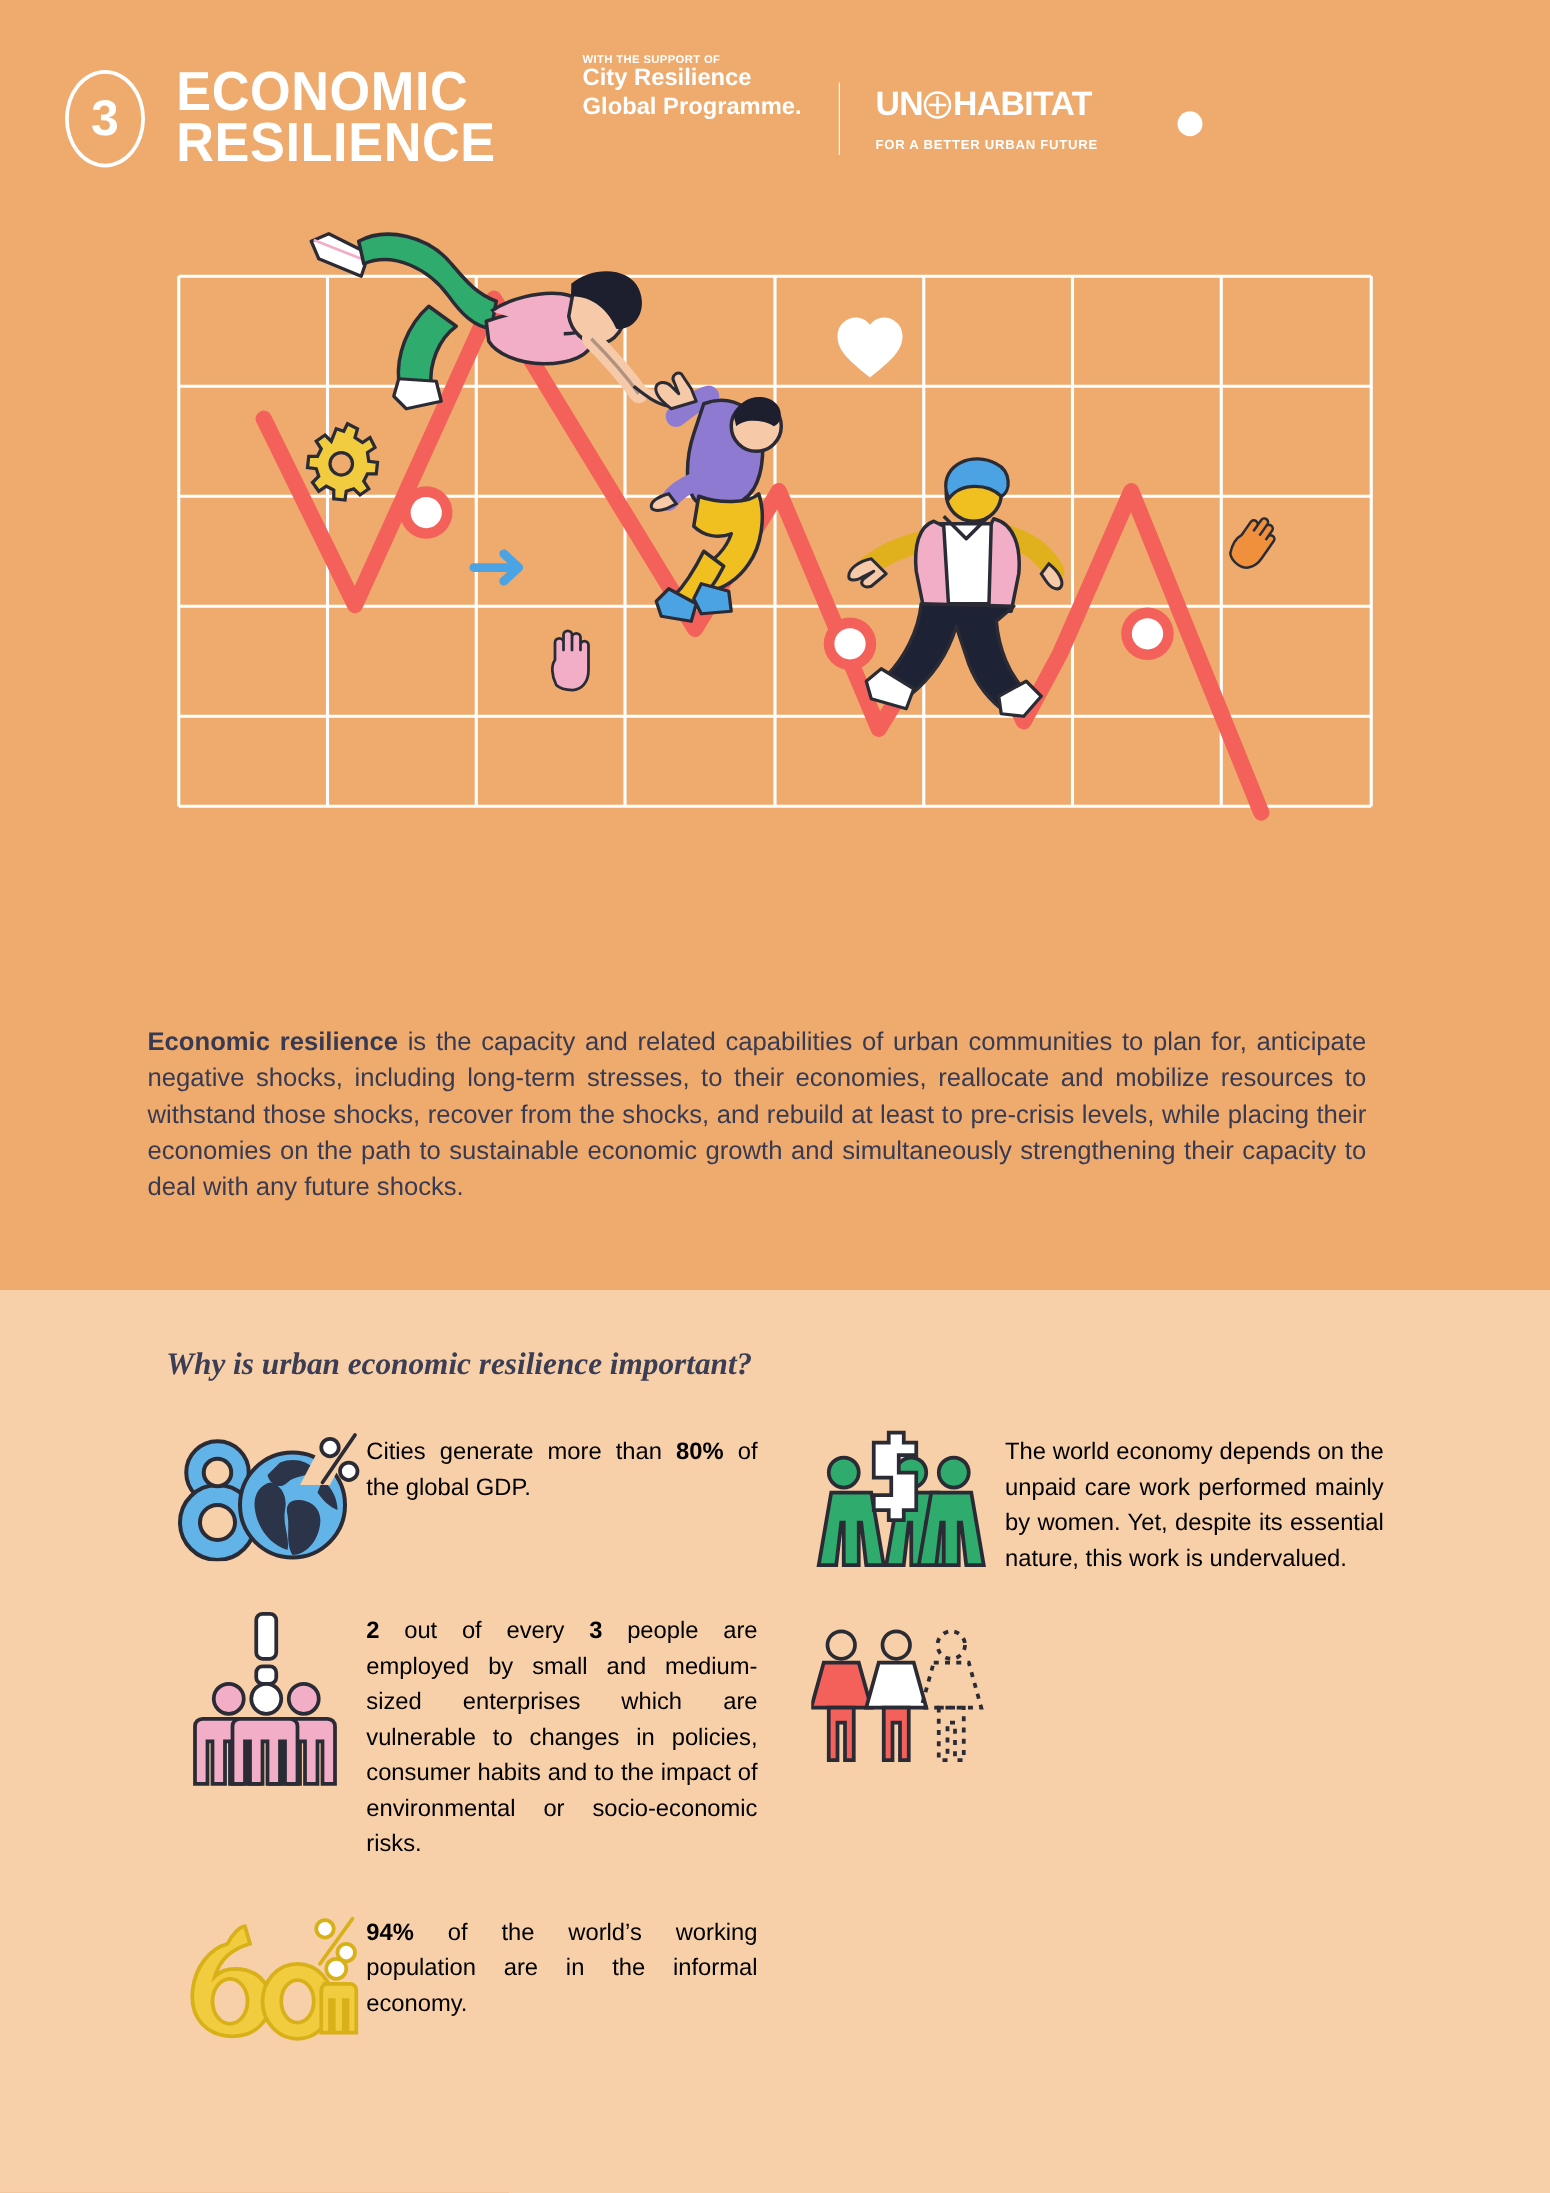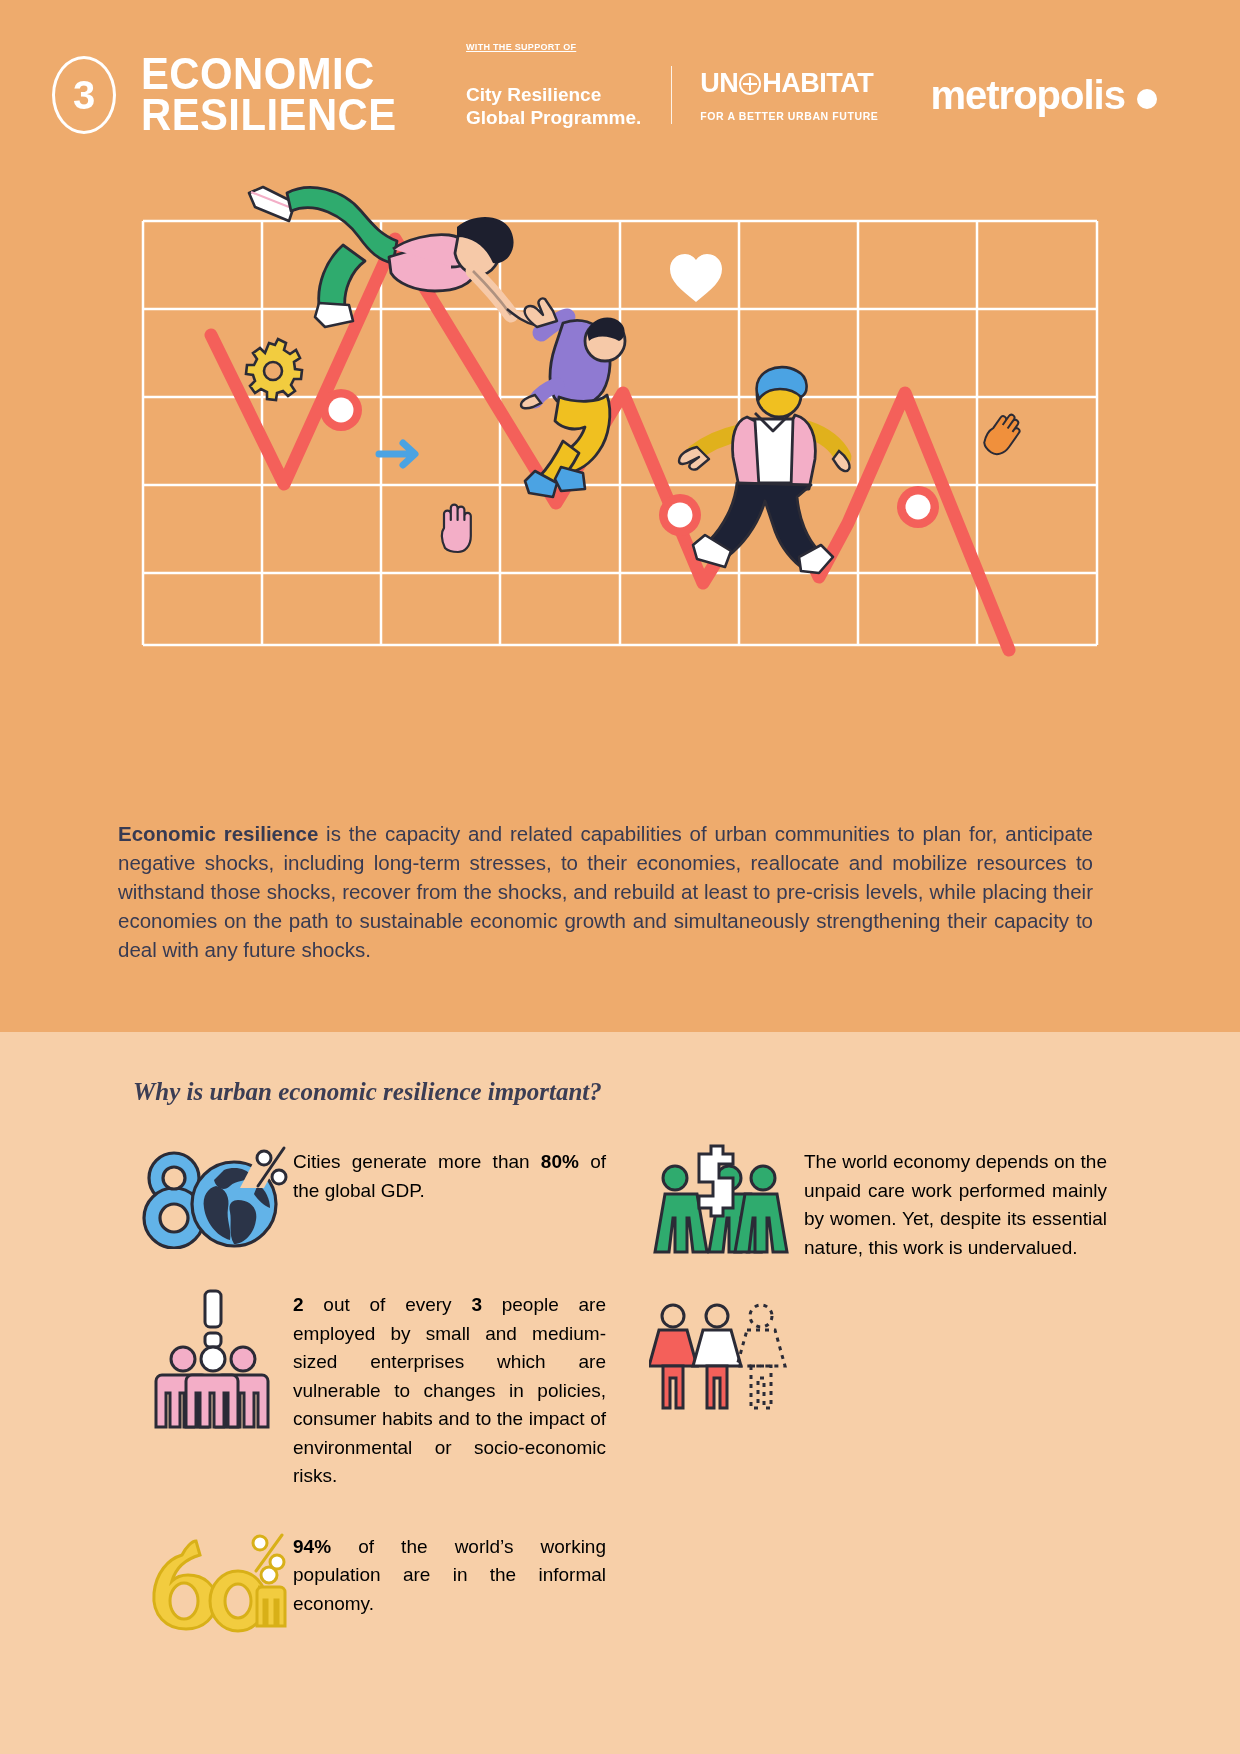--- a/index.html
+++ b/index.html
@@ -49,24 +49,23 @@
     margin-left: 56px;
     color: #ffffff;
     flex: 0 0 auto;
     align-self: flex-start;
     margin-top: 2px;
   }
   .support-kicker {
     font-size: 9px; letter-spacing: 0.3px;
     font-weight: 600; margin-bottom: 0;
     text-transform: uppercase;
-    text-decoration: underline;
   }
   .support-name {
-    font-size: 19px; font-weight: 700; line-height: 1.2; margin-top: 32px;
+    font-size: 19px; font-weight: 700; line-height: 1.2;
   }
   .divider-v {
     width: 1px; height: 58px;
     background: rgba(255,255,255,0.85);
     margin-left: 30px; margin-right: 28px;
     align-self: center;
     flex: 0 0 auto;
   }
   .unh {
     color: #fff; align-self: center; flex: 0 0 auto;
@@ -193,21 +192,20 @@
   <div class="unh">
     <div class="unh-main">
       <span>UN</span>
       <span class="unh-globe"></span>
       <span>HABITAT</span>
     </div>
     <div class="unh-sub">FOR A BETTER URBAN FUTURE</div>
   </div>
 
   <div class="metropolis">
-    <span>metropolis</span>
     <span class="metropolis-dot"></span>
   </div>
 </div>
 
 <div class="chart-wrap">
 <svg class="chart-svg" viewBox="0 0 954 460" preserveAspectRatio="none">
 
   <g stroke="#ffffff" stroke-width="2.5" fill="none">
     <line x1="0" y1="16" x2="954" y2="16"></line>
     <line x1="0" y1="104" x2="954" y2="104"></line>

